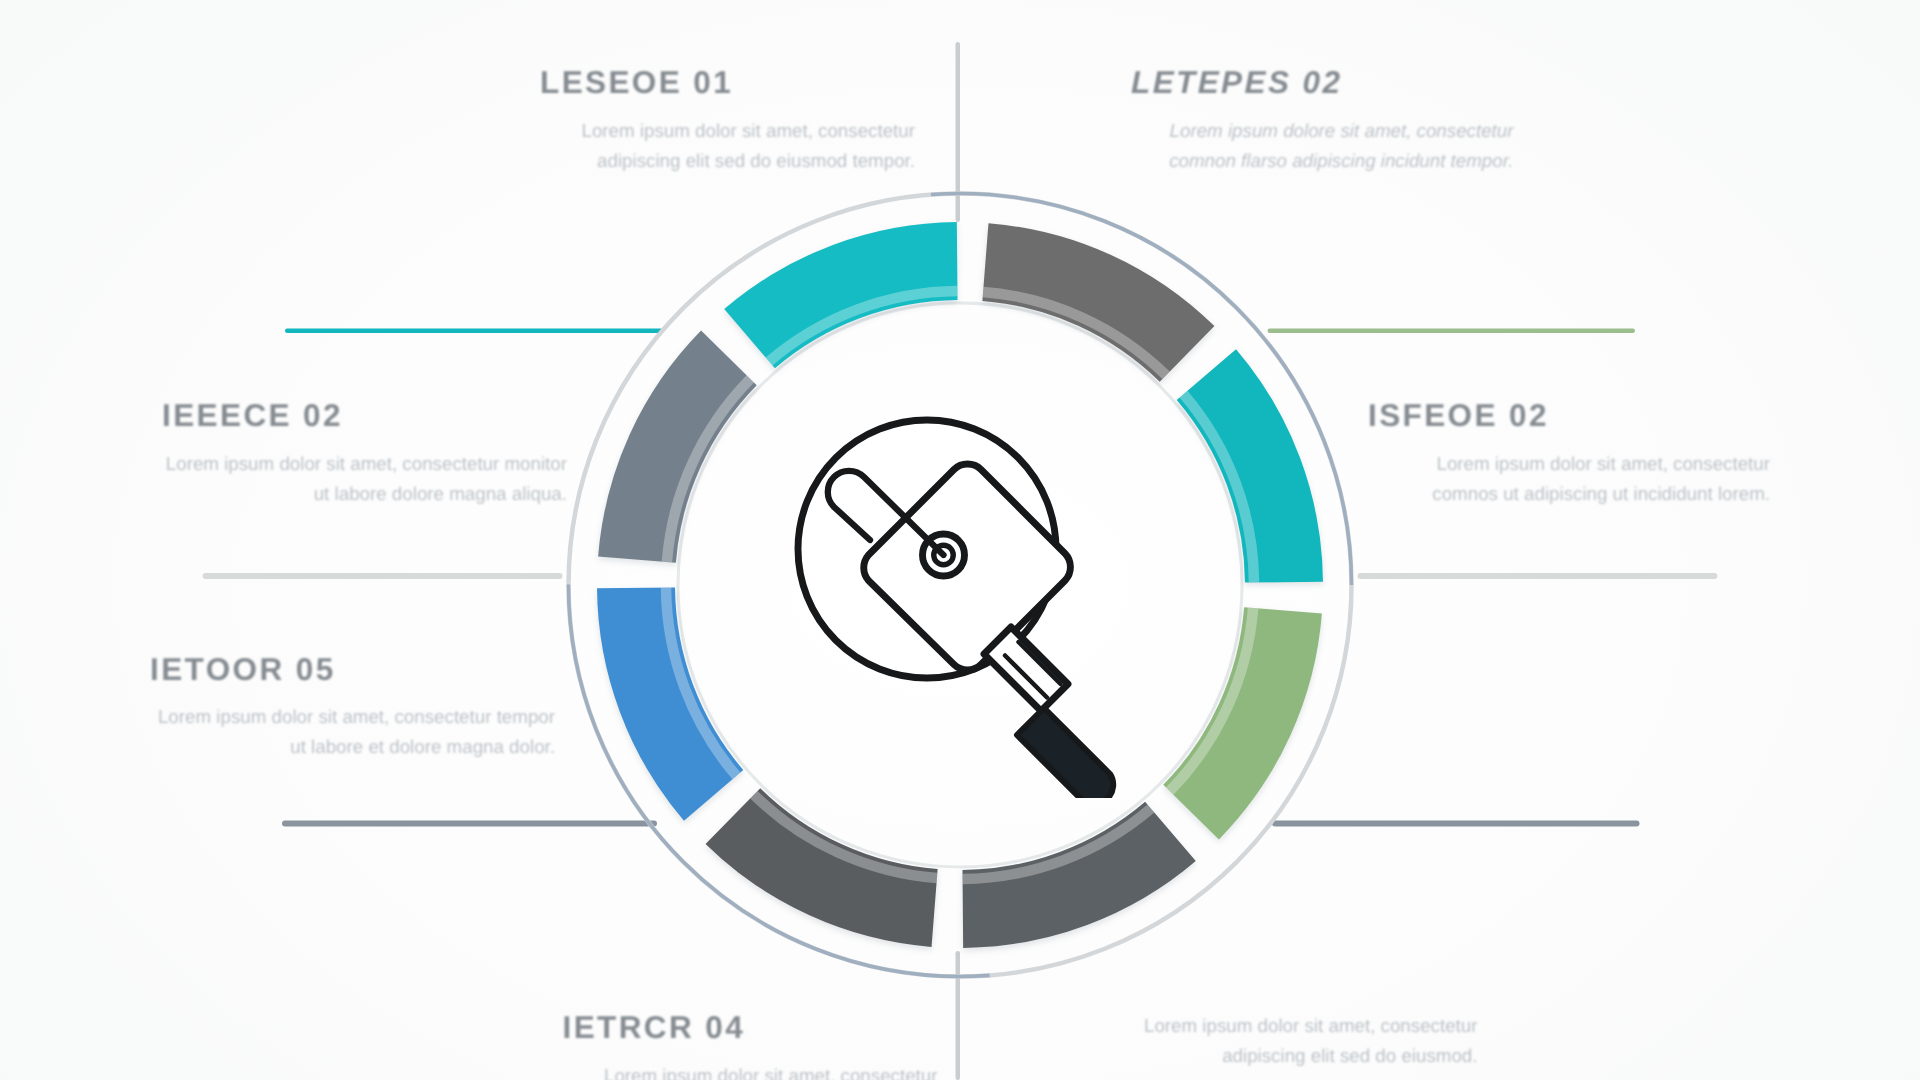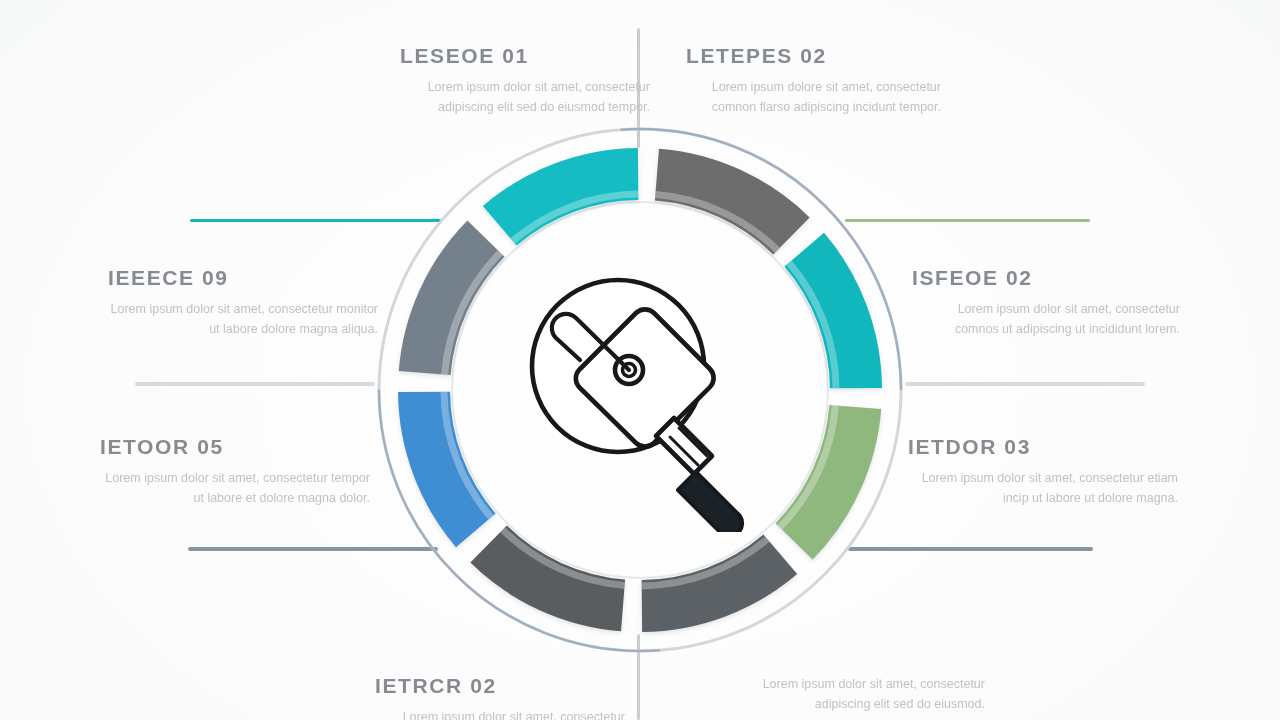--- a/index.html
+++ b/index.html
@@ -139,52 +139,48 @@
 
         <path d="M176 170 L214 208 L196 226 L158 188 Z" fill="#ffffff"></path>
         <path d="M181 180 L209 208" stroke-width="3"></path>
         <path d="M172 189 L200 217" stroke-width="3"></path>
 
         <path d="M198 224 L242 268 A13 13 0 0 1 224 286 L180 242 Z" fill="#1b2227" stroke="#17181a" stroke-width="4"></path>
       </g>
     </svg>
   </div>
 
-  <div class="block" style="left:360px; top:44px; width:250px;margin-left:40px;">
+  <div class="block" style="left:360px; top:44px; width:250px;">
     <h3>LESEOE 01</h3>
     <p>Lorem ipsum dolor sit amet, consectetur adipiscing elit sed do eiusmod tempor.</p>
   </div>
 
-  <div class="block" style="left:686px; top:44px; width:255px;">
+  <div class="block" style="left:754px; top:44px; width:255px;font-style:italic;">
     <h3>LETEPES 02</h3>
     <p>Lorem ipsum dolore sit amet, consectetur comnon flarso adipiscing incidunt tempor.</p>
   </div>
 
   <div class="block" style="left:108px; top:266px; width:270px;">
-    <h3>IEEECE 09</h3>
+    <h3>IEEECE 02</h3>
     <p>Lorem ipsum dolor sit amet, consectetur monitor ut labore dolore magna aliqua.</p>
   </div>
 
   <div class="block" style="left:912px; top:266px; width:268px;">
     <h3>ISFEOE 02</h3>
     <p>Lorem ipsum dolor sit amet, consectetur comnos ut adipiscing ut incididunt lorem.</p>
   </div>
 
   <div class="block" style="left:100px; top:435px; width:270px;">
     <h3>IETOOR 05</h3>
     <p>Lorem ipsum dolor sit amet, consectetur tempor ut labore et dolore magna dolor.</p>
   </div>
 
-  <div class="block" style="left:908px; top:435px; width:270px;">
-    <h3>IETDOR 03</h3>
-    <p>Lorem ipsum dolor sit amet, consectetur etiam incip ut labore ut dolore magna.</p>
-  </div>
 
   <div class="block" style="left:375px; top:674px; width:250px;">
-    <h3>IETRCR 02</h3>
+    <h3>IETRCR 04</h3>
     <p>Lorem ipsum dolor sit amet, consectetur adipiscing elit sed do eiusmod.</p>
   </div>
 
   <div class="block" style="left:730px; top:674px; width:255px;">
     <p>Lorem ipsum dolor sit amet, consectetur adipiscing elit sed do eiusmod.</p>
   </div>
 
 </div>
 
 </body></html>

